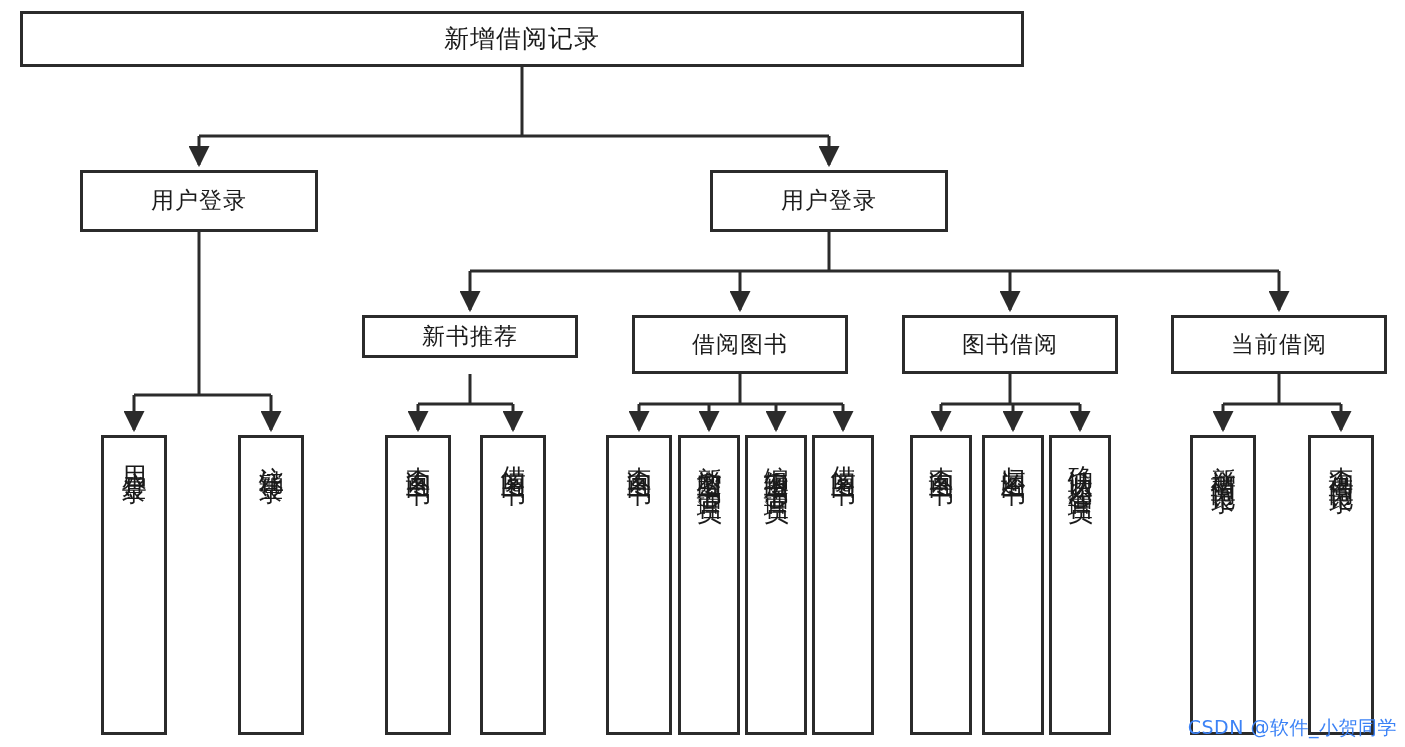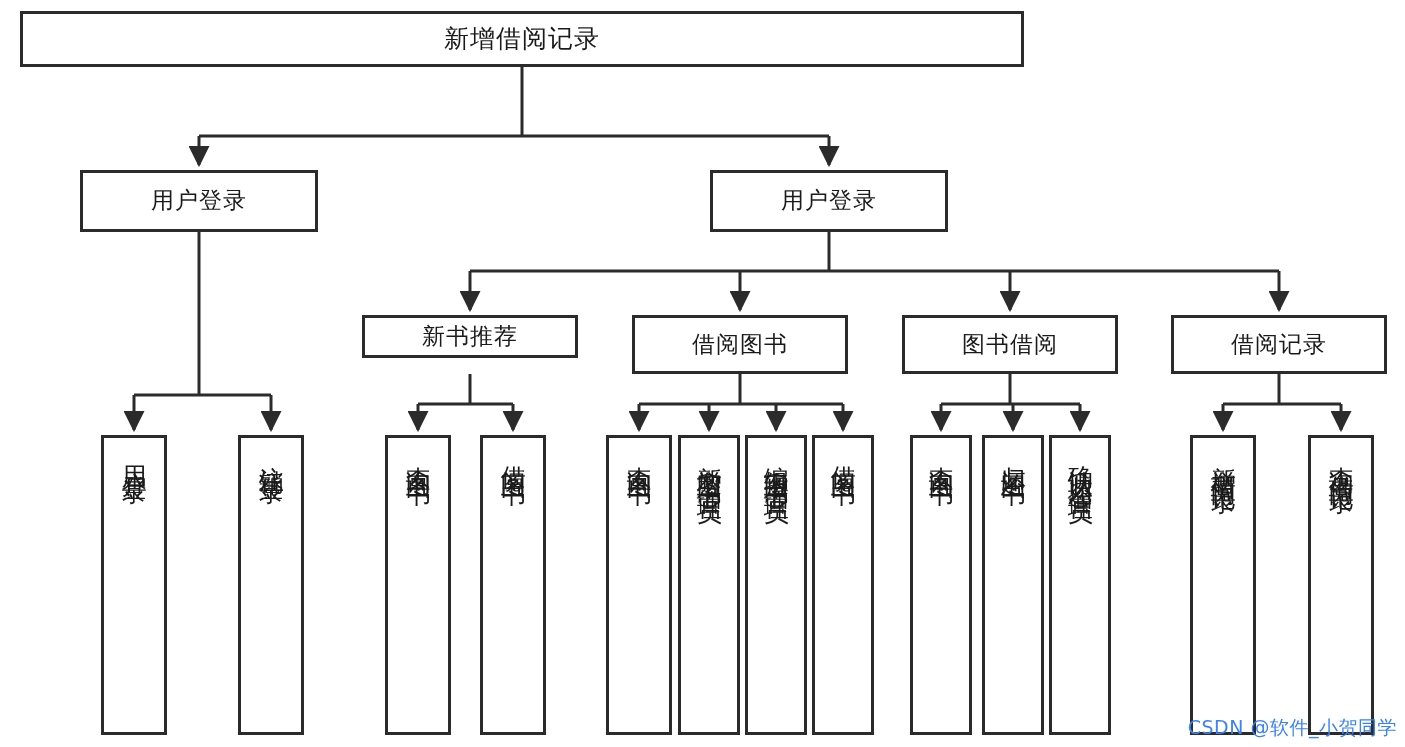--- a/index.html
+++ b/index.html
@@ -141,21 +141,21 @@
   <div class="node tier3" id="n-t3-0" style="left: 362px; top: 315px; width: 216px; height: 43px;">
     <span class="hlabel">新书推荐</span>
   </div>
   <div class="node tier3" id="n-t3-1" style="left: 632px; top: 315px; width: 216px; height: 59px;">
     <span class="hlabel">借阅图书</span>
   </div>
   <div class="node tier3" id="n-t3-2" style="left: 902px; top: 315px; width: 216px; height: 59px;">
     <span class="hlabel">图书借阅</span>
   </div>
   <div class="node tier3" id="n-t3-3" style="left: 1171px; top: 315px; width: 216px; height: 59px;">
-    <span class="hlabel">借阅记录</span>
+    <span class="hlabel">当前借阅</span>
   </div>
 
   <div class="node leaf" id="n-lf-0" style="left: 101px; top: 435px; width: 66px; height: 300px;">
     <span class="vlabel">用户登录</span>
   </div>
   <div class="node leaf" id="n-lf-1" style="left: 238px; top: 435px; width: 66px; height: 300px;">
     <span class="vlabel">注销登录</span>
   </div>
   <div class="node leaf" id="n-lf-2" style="left: 385px; top: 435px; width: 66px; height: 300px;">
     <span class="vlabel">查询图书</span>

